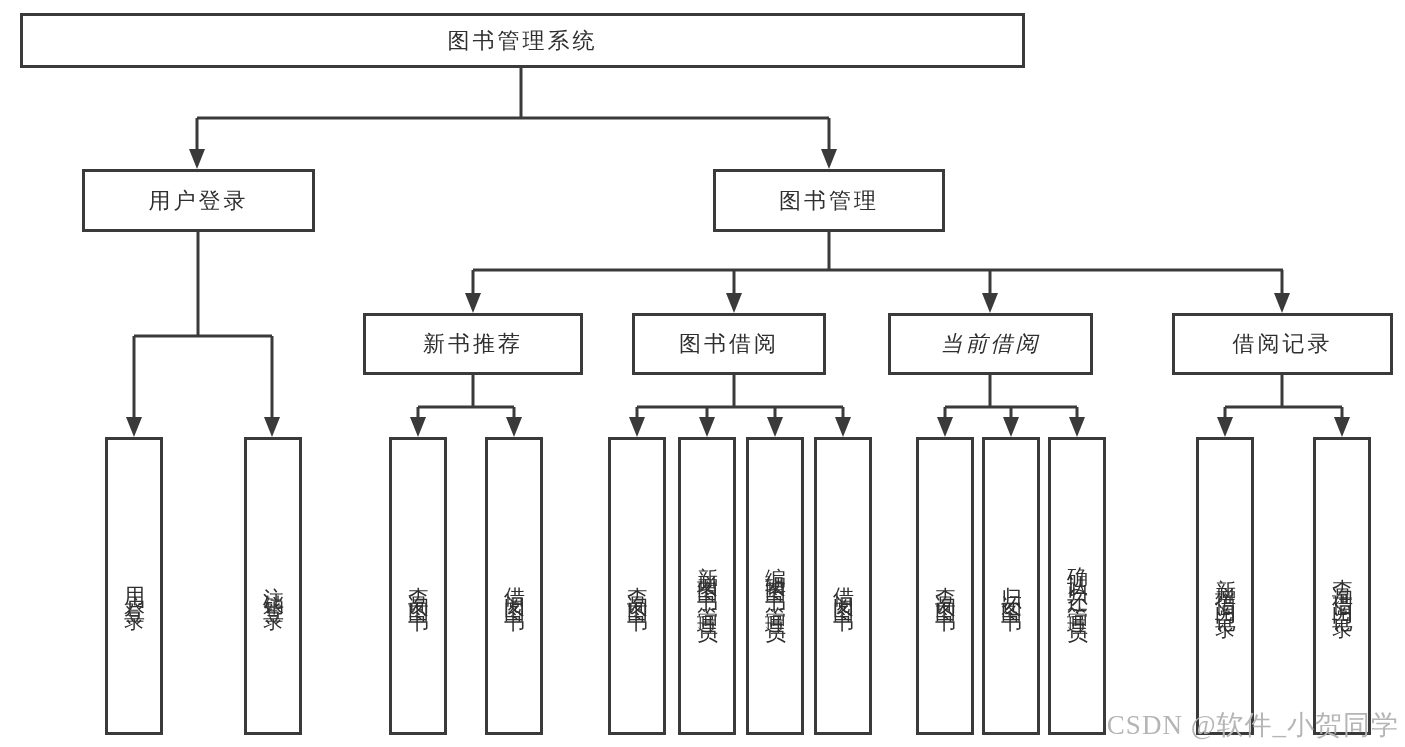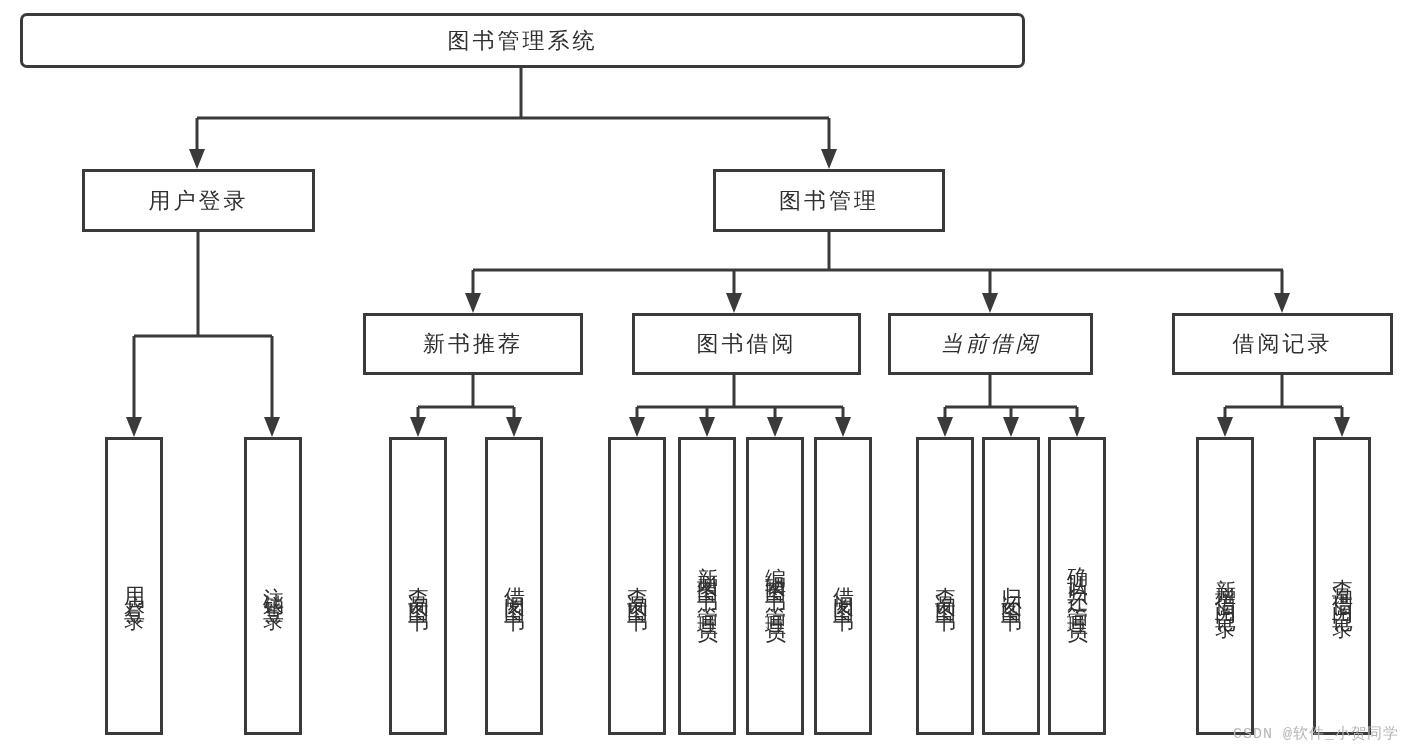--- a/index.html
+++ b/index.html
@@ -31,24 +31,24 @@
   .vnode .vtext{
     writing-mode:vertical-rl;
     text-orientation:mixed;
     letter-spacing:8px;
     line-height:1;
     white-space:nowrap;
   }
   .watermark{
     position:absolute;
     right:6px;bottom:4px;
-    font-size:15px;
+    font-size:27px;
     letter-spacing:1px;
     color:var(--watermark);
-    font-family:Liberation Mono, monospace;
+    font-family:Liberation Serif, serif;
   }
 </style>
 </head>
 <body>
 
 <div class="canvas">
 
   <svg class="connectors" width="1405" height="747" viewBox="0 0 1405 747">
 
     <g>
@@ -118,35 +118,35 @@
     <g>
       <line x1="1282" y1="373" x2="1282" y2="408"></line>
       <line x1="1225" y1="407" x2="1342" y2="407"></line>
       <line x1="1225" y1="407" x2="1225" y2="421"></line>
       <polygon points="1217,417 1233,417 1225,437"></polygon>
       <line x1="1342" y1="407" x2="1342" y2="421"></line>
       <polygon points="1334,417 1350,417 1342,437"></polygon>
     </g>
   </svg>
 
-  <div class="node hnode" style="left:20px;top:13px;width:1005px;height:55px;border-radius:7px;">
+  <div class="node hnode" style="left:20px;top:13px;width:1005px;height:55px;">
     <span>图书管理系统</span>
   </div>
 
   <div class="node hnode" style="left:82px;top:169px;width:233px;height:63px;">
     <span>用户登录</span>
   </div>
   <div class="node hnode" style="left:363px;top:313px;width:220px;height:62px;">
     <span>新书推荐</span>
   </div>
 
   <div class="node hnode" style="left:713px;top:169px;width:232px;height:63px;">
     <span>图书管理</span>
   </div>
-  <div class="node hnode" style="left:632px;top:313px;width:229px;height:62px;">
+  <div class="node hnode" style="left:632px;top:313px;width:194px;height:62px;">
     <span>图书借阅</span>
   </div>
   <div class="node hnode" style="left:888px;top:313px;width:205px;height:62px;font-style:italic;">
     <span>当前借阅</span>
   </div>
   <div class="node hnode" style="left:1172px;top:313px;width:221px;height:62px;">
     <span>借阅记录</span>
   </div>
 
   <div class="node vnode" style="left:105px;top:437px;width:58px;height:298px;">

